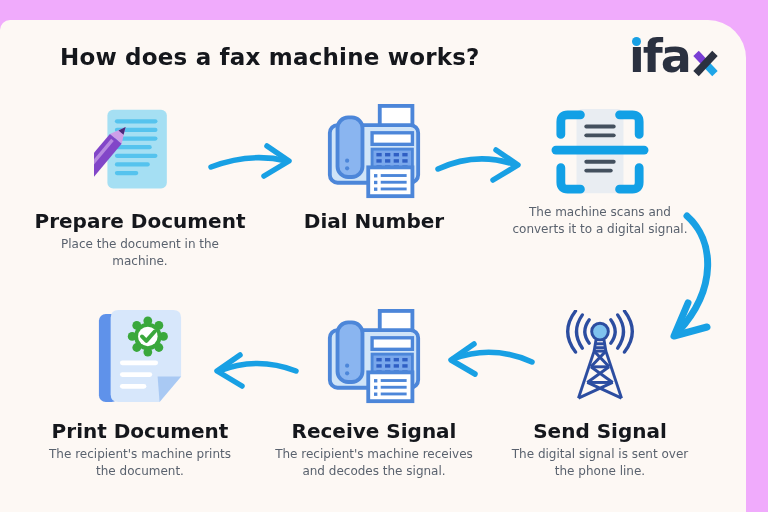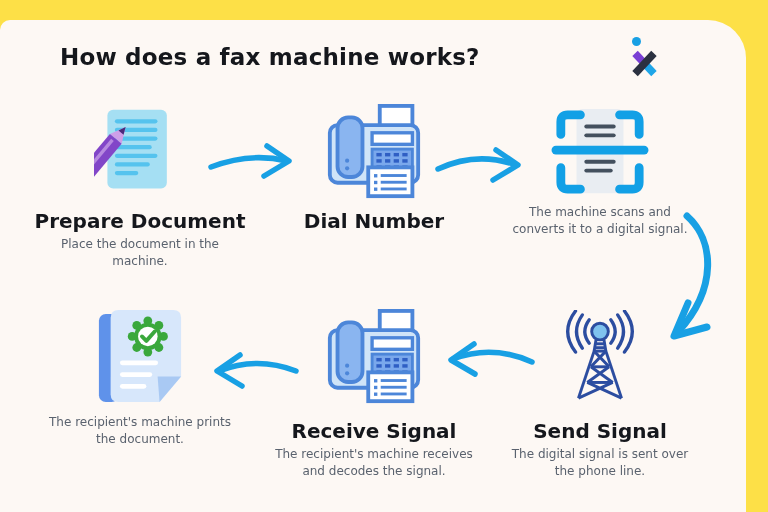--- a/index.html
+++ b/index.html
@@ -1,16 +1,16 @@
 <!DOCTYPE html>
 <html><head>
 <meta charset="utf-8">
 <style>
   html,body{margin:0;padding:0;background:#14a2e1;}
-  .canvas{position:relative;width:768px;height:512px;background:#fde047;overflow:hidden;
+  .canvas{position:relative;width:768px;height:512px;background:#f0abfc;overflow:hidden;
           font-family:"DejaVu Sans",sans-serif;}
   .card{position:absolute;left:0;top:20px;width:746px;height:492px;background:#fdf8f4;
         border-radius:10px 38px 0 0;}
   .page-title{position:absolute;left:60px;top:44px;margin:0;font-size:23px;font-weight:bold;
               color:#15171c;letter-spacing:.2px;}
   
   .logo{position:absolute;left:629px;top:33px;height:52px;display:flex;align-items:flex-start;}
   .logo-text{font-size:46px;font-weight:bold;color:#2b3140;letter-spacing:-2px;line-height:1;}
   .logo-dot{position:absolute;left:3px;top:4px;width:9px;height:9px;border-radius:50%;background:#18a0e4;}
   .logo-x{margin-left:2px;margin-top:17px;}
@@ -26,20 +26,21 @@
 </style>
 </head>
 <body>
 
 <div class="canvas">
   <div class="card"></div>
 
   <h1 class="page-title">How does a fax machine works?</h1>
 
   <div class="logo">
+    <span class="logo-text">ıfa</span>
     <span class="logo-dot"></span>
     <svg class="logo-x" width="27" height="27" viewBox="0 0 40 40">
       <defs>
         <linearGradient id="xg" x1="0" y1="0" x2="1" y2="1">
           <stop offset="0.35" stop-color="#7a3fd4"></stop>
             <stop offset="0.65" stop-color="#1fa6e8"></stop>
         </linearGradient>
       </defs>
       <line x1="6" y1="5" x2="34" y2="35" stroke="url(#xg)" stroke-width="11"></line>
       <line x1="34" y1="5" x2="6" y2="35" stroke="#2b3140" stroke-width="11"></line>
@@ -232,20 +233,21 @@
               <circle cx="42.7" cy="42.3" r="4.5"></circle>
             <circle cx="38" cy="31" r="4.5"></circle>
               <circle cx="42.7" cy="19.7" r="4.5"></circle>
           </g>
           <circle cx="54" cy="31" r="14" fill="#3aa83c"></circle>
           <circle cx="54" cy="31" r="10" fill="#ffffff"></circle>
           <path d="M48,31 l4.5,4.5 L61,26" fill="none" stroke="#3aa83c" stroke-width="4" stroke-linecap="round" stroke-linejoin="round"></path>
         </g>
       </svg>
     </div>
+    <div class="step-title">Print Document</div>
     <div class="step-desc">The recipient's machine prints
 the document.</div>
   </div>
 
   <svg class="arrows" width="768" height="512" viewBox="0 0 768 512">
     <g stroke="#18a0e4" stroke-width="5.5" fill="none" stroke-linecap="round" stroke-linejoin="round">
       <g>
         <path d="M211,167 Q250,152 287,161"></path>
           <polyline points="267,146 289,161 264,176"></polyline>
       </g>

